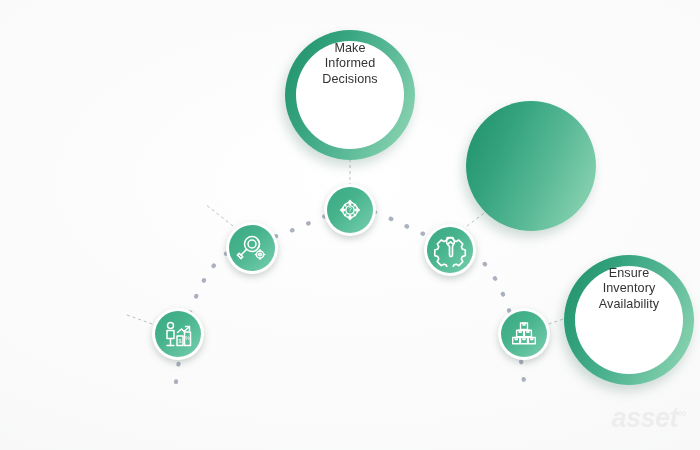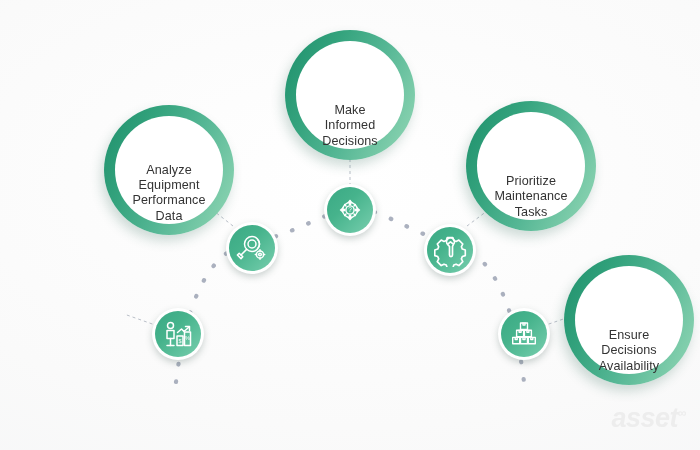--- a/index.html
+++ b/index.html
@@ -44,21 +44,21 @@
     width: 100%; height: 100%;
     border-radius: 50%;
     background: linear-gradient(115deg, #1d8f6b 0%, #34a37d 30%, #56b795 58%, #7fcdab 85%, #93d6b7 100%);
     box-shadow: -3px 6px 12px rgba(40,100,80,0.22);
   }
   .bubble .inner {
     position: absolute;
     border-radius: 50%;
     background: #ffffff;
     display: flex;
-    align-items: flex-end;
+    align-items: flex-start;
     justify-content: center;
     text-align: center;
     box-shadow: inset 0 0 0 0 rgba(0,0,0,0);
   }
   .bubble .txt {
     color: #333333;
     font-size: 12.6px;
     line-height: 1.22;
     letter-spacing: 0.1px;
     padding: 0 6px;
@@ -133,53 +133,39 @@
              C 490,250 514,300 524,382" fill="none" stroke="#8a93a6" stroke-width="4.2" stroke-linecap="round" stroke-dasharray="0.6 17" opacity="0.72"></path>
 
     <line x1="158" y1="326" x2="124" y2="314" stroke="#b9bfc8" stroke-width="1" stroke-dasharray="3 3"></line>
     <line x1="233" y1="226" x2="205" y2="204" stroke="#b9bfc8" stroke-width="1" stroke-dasharray="3 3"></line>
     <line x1="350" y1="186" x2="350" y2="158" stroke="#b9bfc8" stroke-width="1" stroke-dasharray="3 3"></line>
     <line x1="467" y1="226" x2="495" y2="205" stroke="#b9bfc8" stroke-width="1" stroke-dasharray="3 3"></line>
     <line x1="543" y1="326" x2="578" y2="314" stroke="#b9bfc8" stroke-width="1" stroke-dasharray="3 3"></line>
   </svg>
 
 
-  <div class="bubble" style="left:104px; top:105px; width:130px; height:130px;">
-    <div class="ring"></div>
-    <div class="inner" style="left:11px; top:11px; width:108px; height:108px;">
-      <span class="txt">Analyze
-Equipment
-Performance
-Data</span>
-    </div>
-  </div>
 
   <div class="bubble" style="left:285px; top:30px; width:130px; height:130px;">
     <div class="ring"></div>
     <div class="inner" style="left:11px; top:11px; width:108px; height:108px;">
       <span class="txt">Make
 Informed
 Decisions</span>
     </div>
   </div>
 
   <div class="bubble" style="left:466px; top:101px; width:130px; height:130px;">
     <div class="ring"></div>
-    <div class="inner" style="left:11px; top:11px; width:108px; height:108px;">
-      <span class="txt">Prioritize
-Maintenance
-Tasks</span>
-    </div>
   </div>
 
   <div class="bubble" style="left:564px; top:255px; width:130px; height:130px;">
     <div class="ring"></div>
     <div class="inner" style="left:11px; top:11px; width:108px; height:108px;">
       <span class="txt">Ensure
-Decisions
+Inventory
 Availability</span>
     </div>
   </div>
 
   <div class="badge" style="left:152px; top:308px;">
     <div class="disc">
       <svg width="32" height="32" viewBox="0 0 32 32" fill="none" stroke="#ffffff" stroke-width="1.5" stroke-linecap="round" stroke-linejoin="round">
         <circle cx="8.5" cy="7.5" r="3"></circle>
         <path d="M5 12.5h7v8H5z"></path>
         <path d="M8.5 20.5v7"></path>

